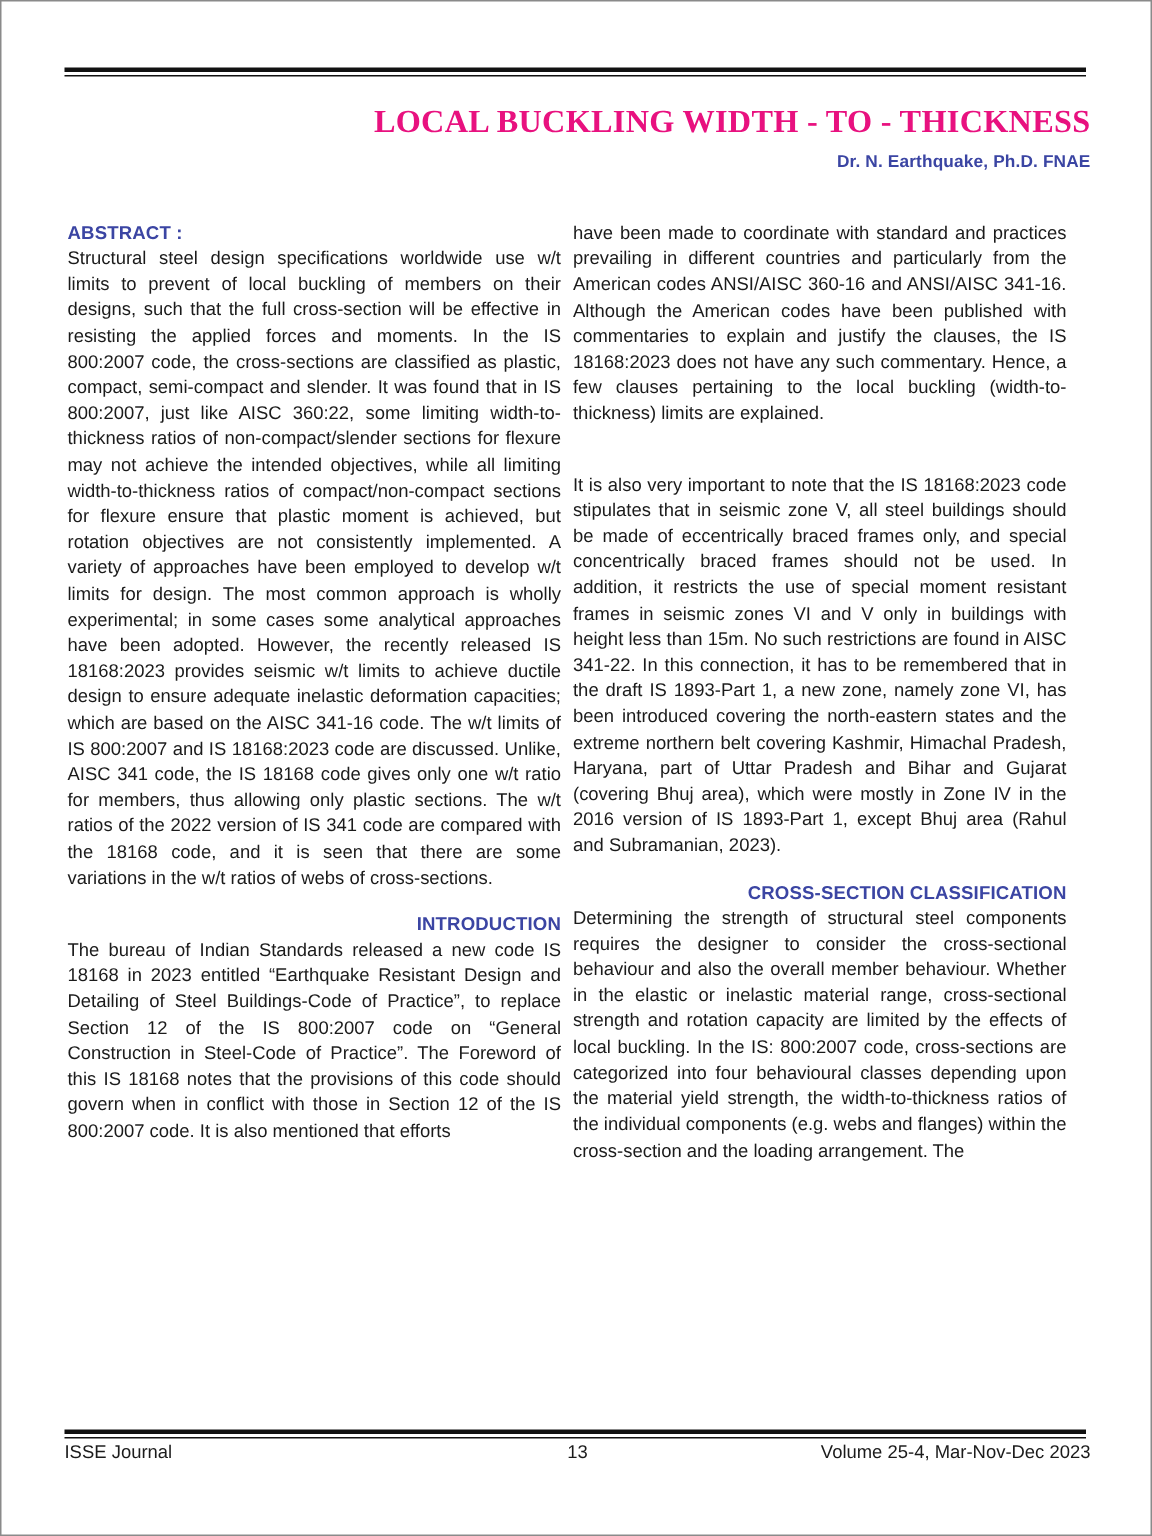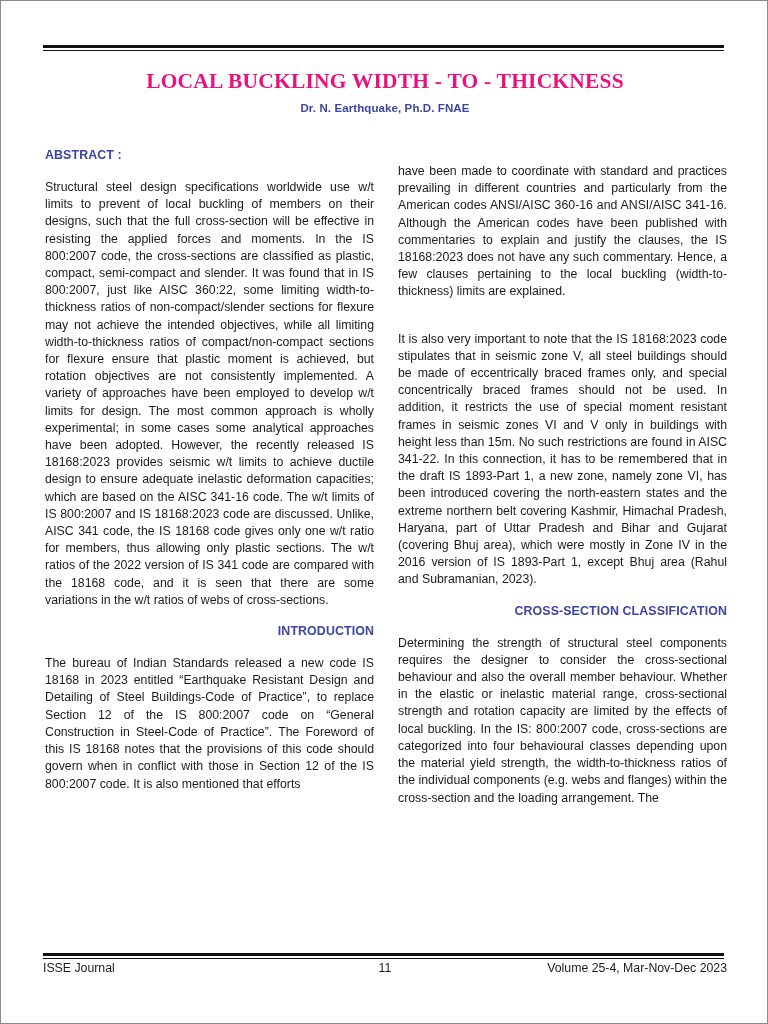--- a/index.html
+++ b/index.html
@@ -43,21 +43,21 @@
     height: 1px;
     background: #111111;
   }
 
   
   .title-block {
     position: absolute;
     left: 42px;
     top: 68px;
     width: 684px;
-    text-align: center;
+    text-align: right;
   }
   .doc-title {
     font-family: "Liberation Serif", serif;
     font-weight: bold;
     font-size: 21.5px;
     line-height: 25px;
     color: #E8117F;
     letter-spacing: 0.2px;
     margin: 0;
   }
@@ -71,21 +71,21 @@
   }
 
   
   .columns {
     position: absolute;
     left: 44px;
     top: 146px;
     width: 682px;
     height: 790px;
     display: flex;
-    gap: 24px;
+    gap: 8px;
   }
   .col {
     width: 329px;
     flex: 0 0 329px;
   }
 
   .section-head {
     font-family: "Liberation Sans", sans-serif;
     font-weight: bold;
     font-size: 12.4px;
@@ -105,21 +105,21 @@
     line-height: 17.2px;
     text-align: justify;
     text-justify: inter-word;
     color: #1b1b1b;
     hyphens: none;
   }
   p.body-text + p.body-text {
     margin-top: 30px;
   }
   p.body-text.tight {
-    margin-top: 16px;
+    margin-top: 0;
   }
 
   
   .rule-bottom {
     position: absolute;
     left: 42px;
     top: 952px;
     width: 681px;
   }
   .footer {
@@ -175,17 +175,17 @@
   </div>
 
   <div class="rule-bottom">
     <div class="rule-thick"></div>
     <div class="rule-gap"></div>
     <div class="rule-thin"></div>
   </div>
 
   <div class="footer">
     <div class="footer-left">ISSE Journal</div>
-    <div class="footer-mid">11</div>
+    <div class="footer-mid">13</div>
     <div class="footer-right">Volume 25-4, Mar-Nov-Dec 2023</div>
   </div>
 
 </div>
 
 </body></html>

